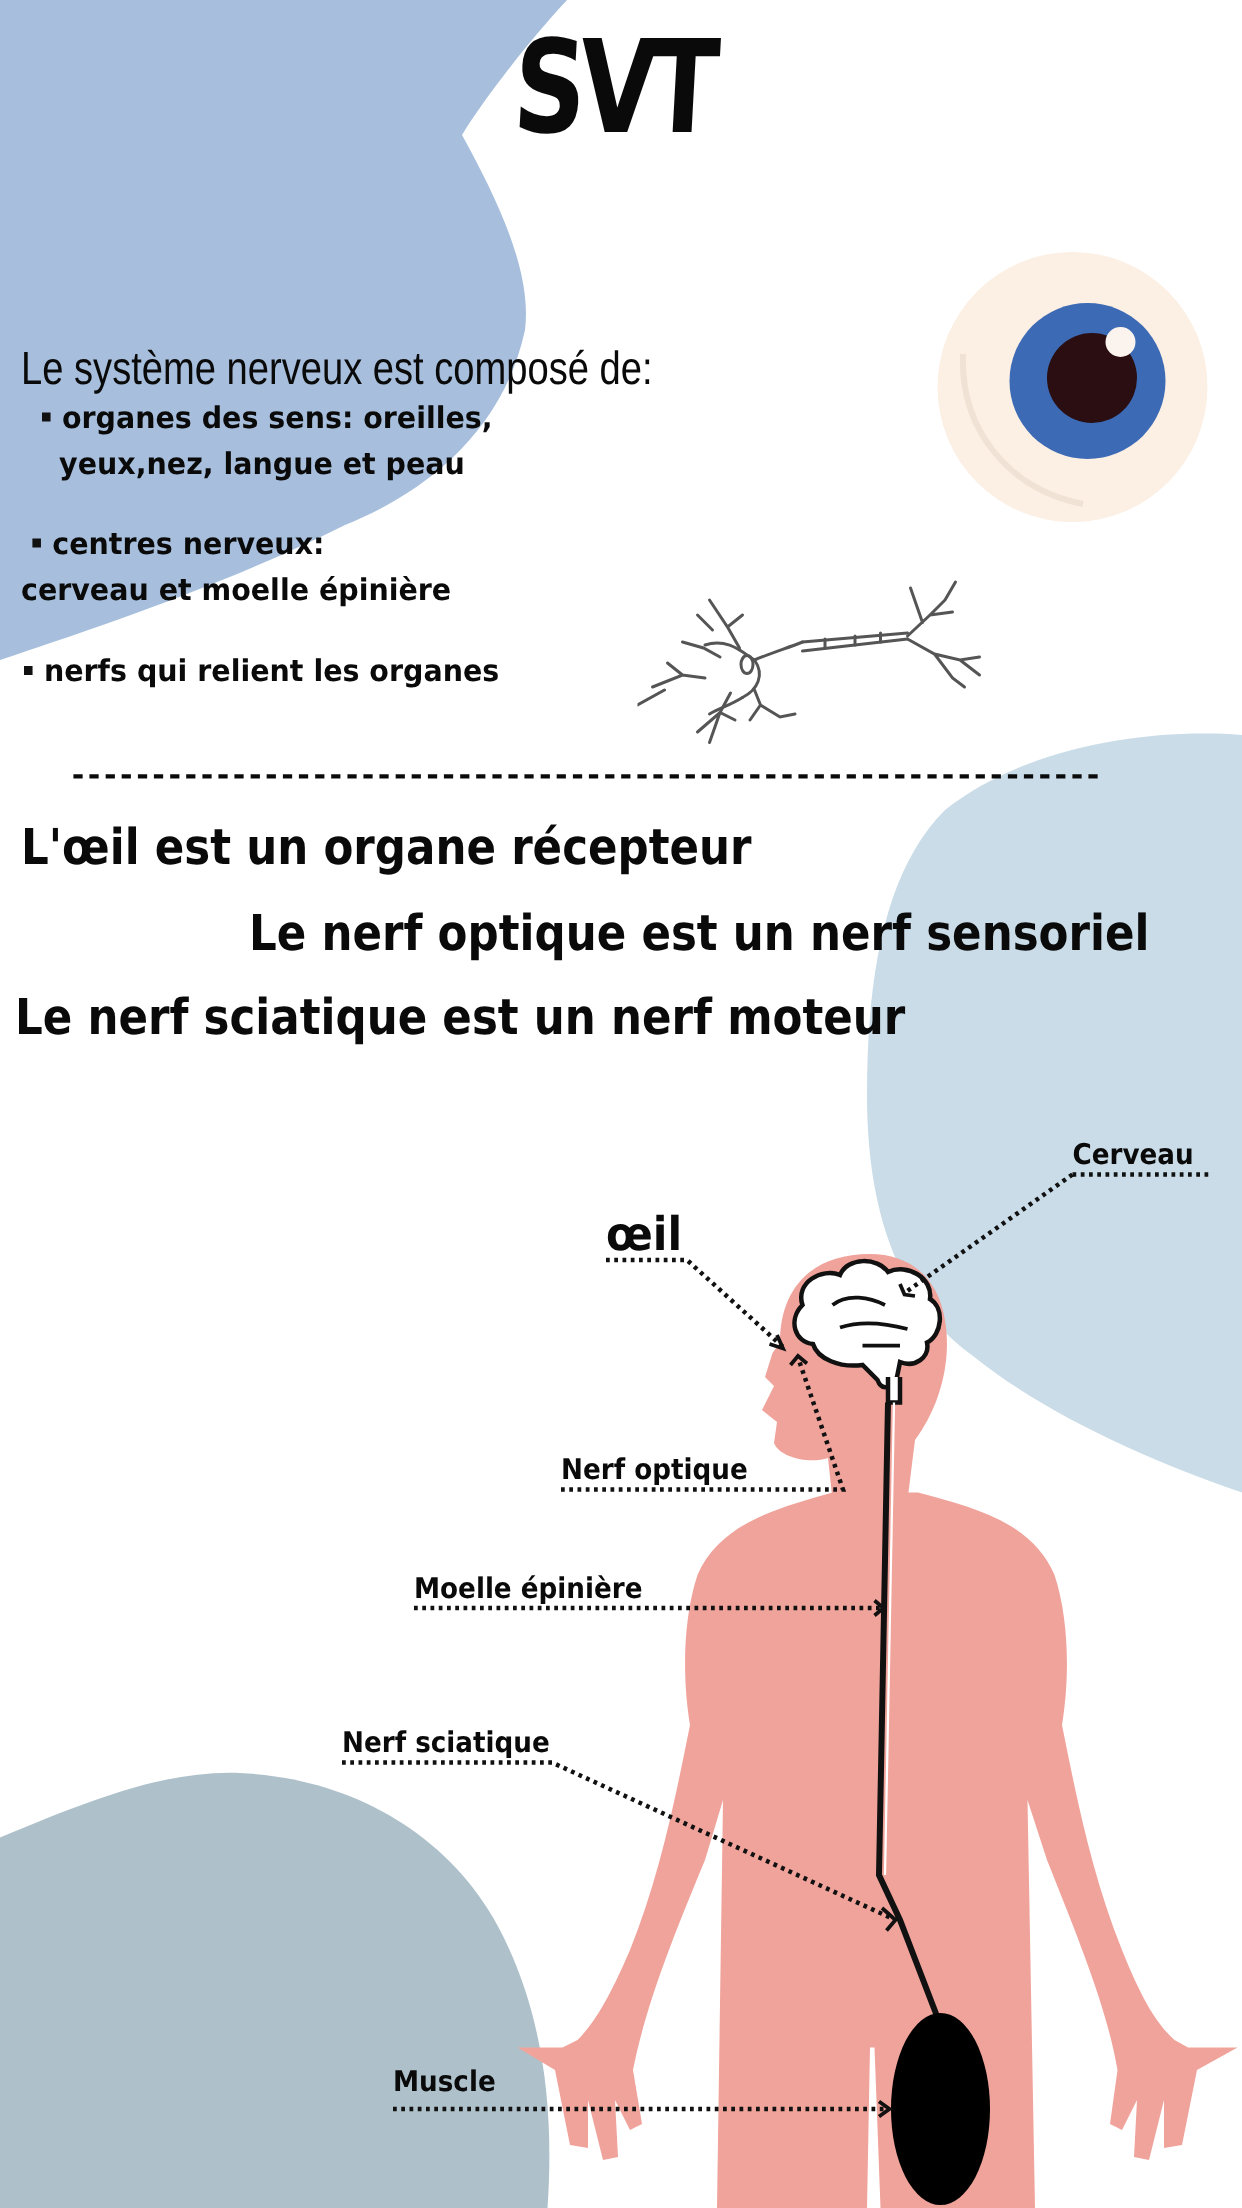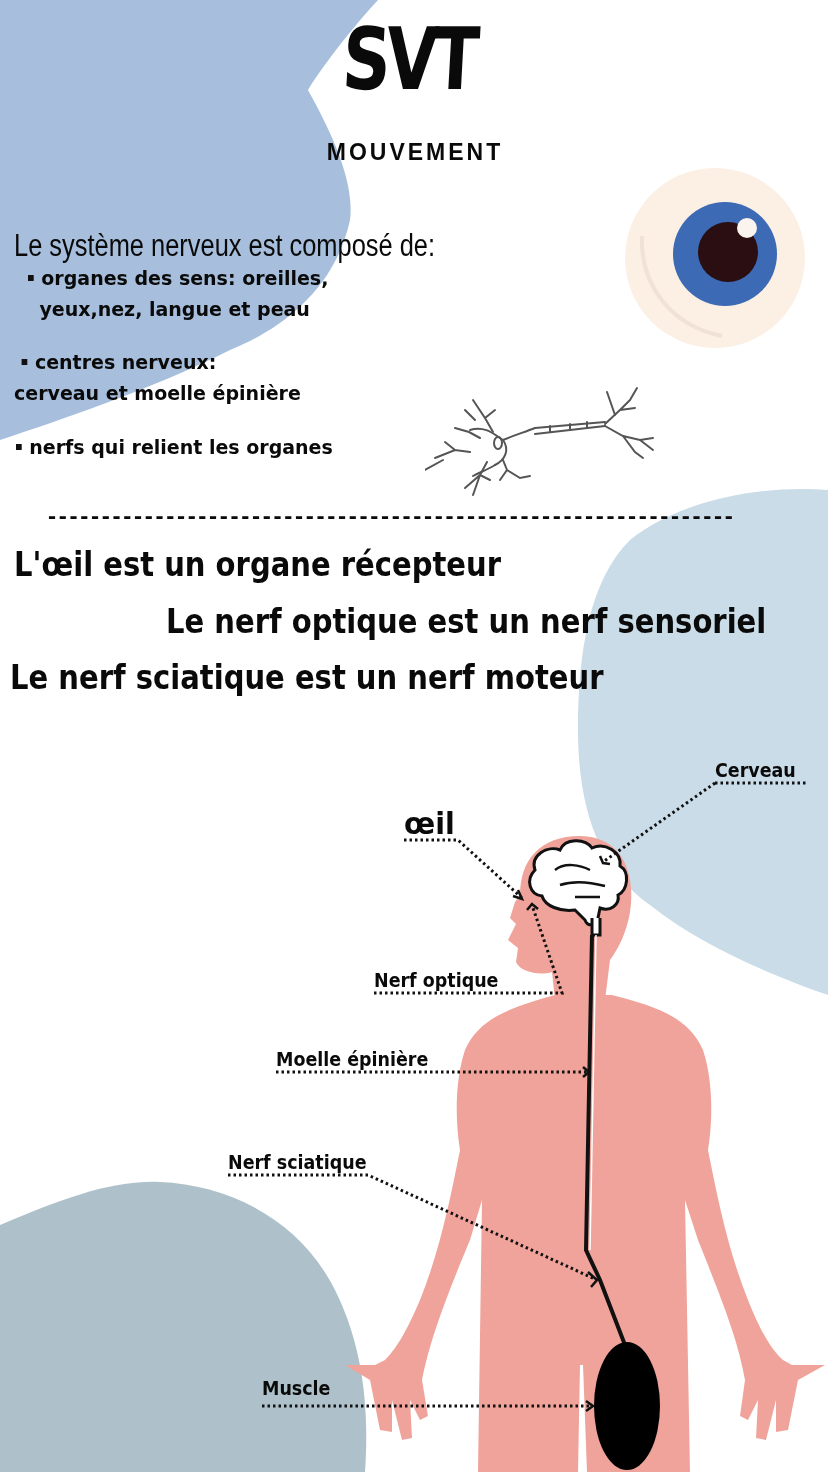--- a/index.html
+++ b/index.html
@@ -20,21 +20,20 @@
 <body>
 
 <svg class="bg" width="828" height="1472" viewBox="0 0 828 1472">
   <path d="M0,0 L378,0 C350,30 320,70 308,90 C330,130 355,180 350,220 C335,290 280,330 230,350 C150,390 60,420 0,440 Z" fill="#a7bfdc"></path>
   <path d="M828,490 C760,485 680,500 630,540 C590,580 578,650 578,730 C578,810 600,870 650,905 C700,945 770,975 828,995 Z" fill="#c9dce8"></path>
   <path d="M0,1225 C60,1200 110,1180 160,1182 C230,1185 300,1220 335,1290 C360,1340 370,1400 365,1472 L0,1472 Z" fill="#aec1cb"></path>
 </svg>
 
 <div class="abs title">SVT</div>
 <div class="abs subtitle">
-  <div>MOUVEMENT</div>
 </div>
 
 <svg class="abs" style="left:622px;top:166px;" width="186" height="184" viewBox="0 0 186 184">
   <circle cx="93" cy="92" r="90" fill="#fcefe4"></circle>
   <path d="M20,70 C18,120 50,160 100,170" stroke="#f1e2d6" stroke-width="4" fill="none"></path>
   <circle cx="103" cy="88" r="52" fill="#3c6ab4"></circle>
   <circle cx="106" cy="86" r="30" fill="#2a0e12"></circle>
   <circle cx="125" cy="62" r="10" fill="#fbf3ee"></circle>
 </svg>
 

